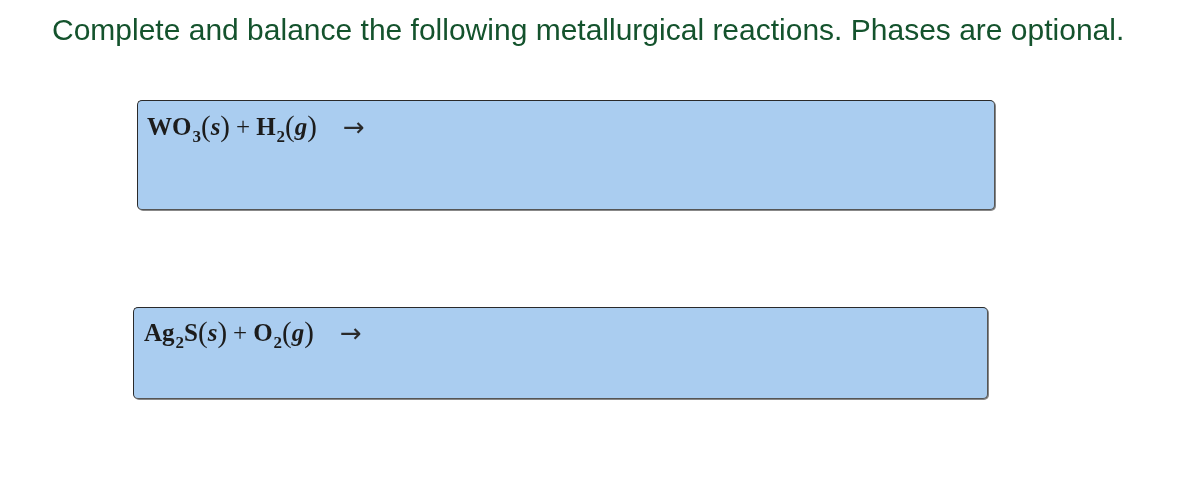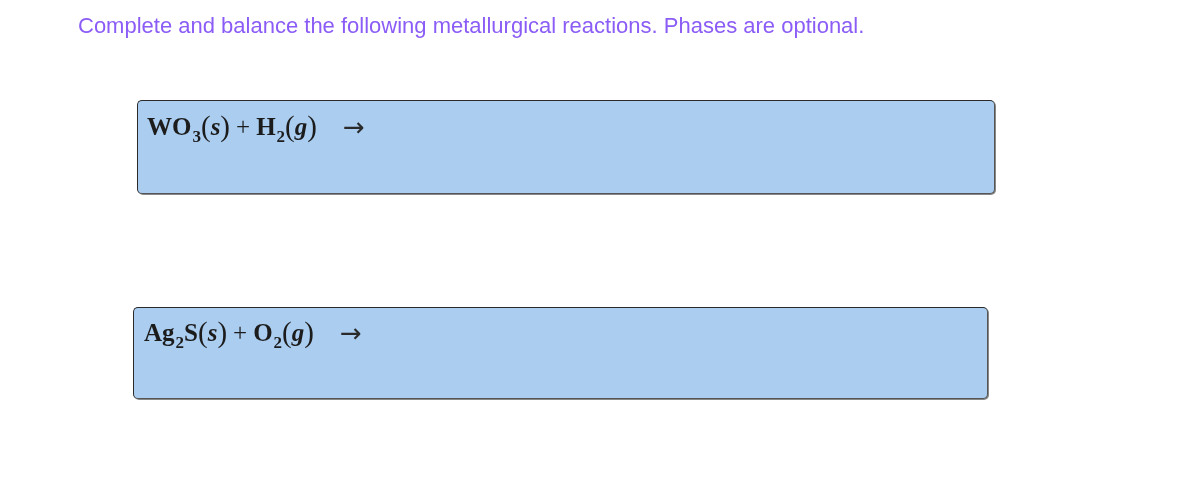--- a/index.html
+++ b/index.html
@@ -11,38 +11,37 @@
       width: 1204px;
       height: 486px;
       position: relative;
       overflow: hidden;
       font-family: "Liberation Sans", sans-serif;
     }
     .instruction {
       position: absolute;
       left: 52px;
       top: 13px;
-      font-size: 22px;
-      color: #8b5cf6;
+      font-size: 30px;
+      color: #14532d;
       white-space: nowrap;
       letter-spacing: 0px;
-      margin-left: 26px;
     }
     .answer-box {
       position: absolute;
       background: #aacdf0;
       border: 1px solid #555555;
       border-top-color: #2a2a2a;
       border-left-color: #2a2a2a;
       border-radius: 5px;
       box-shadow: 1px 1px 0 #888888;
       box-sizing: border-box;
       cursor: text;
     }
-    #box1 { left: 137px; top: 100px; width: 858px; height: 94px; }
+    #box1 { left: 137px; top: 100px; width: 858px; height: 110px; }
     #box2 { left: 133px; top: 307px; width: 855px; height: 92px; }
 
     .equation {
       position: absolute;
       left: 9px;
       top: 8px;
       font-family: "Liberation Serif", serif;
       font-size: 25px;
       color: #1c1c1c;
       white-space: nowrap;

